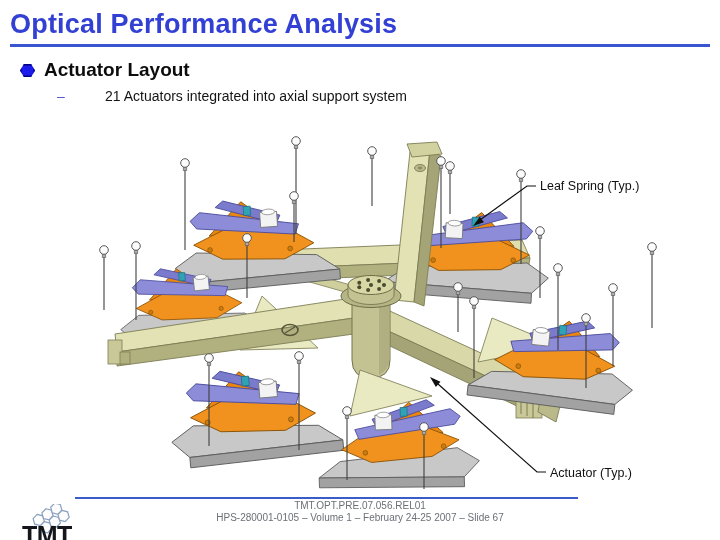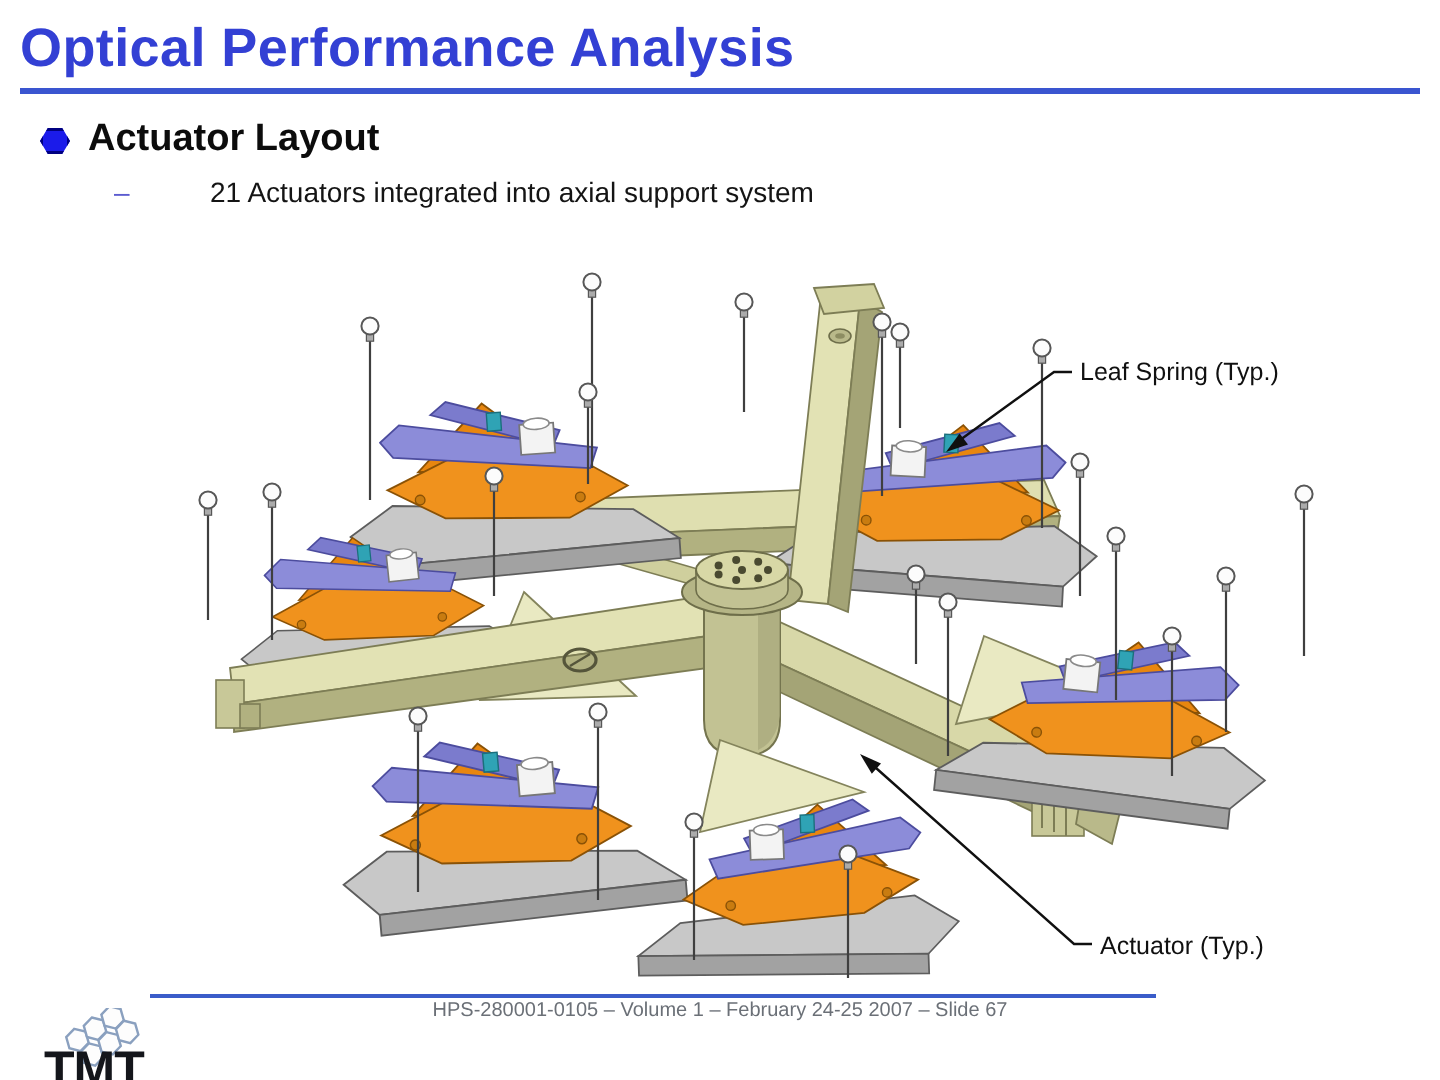--- a/index.html
+++ b/index.html
@@ -187,20 +187,21 @@
 
     <g>
       <path d="M546,472 L537,472 L438,384" fill="none" stroke="#101010" stroke-width="1.2"></path>
       <polygon points="430,377 440.5,381.7 435.9,386.9" fill="#101010"></polygon>
       <text class="cad-label" x="550" y="477">Actuator (Typ.)</text>
     </g>
   </svg>
 
   <div class="footer-rule"></div>
   <div class="footer-text">
+    <div>TMT.OPT.PRE.07.056.REL01</div>
     <div>HPS-280001-0105 – Volume 1 – February 24-25 2007 – Slide 67</div>
   </div>
 
   <div class="tmt-logo">
     <svg class="tmt-hexes" width="54" height="30" viewBox="0 0 54 30">
       <g transform="translate(27,15) rotate(-16)" fill="#fdfdfd" stroke="#8aa0bf" stroke-width="1.2">
         <use href="#hx" transform="translate(-14,-3)"></use>
         <use href="#hx" transform="translate(-4,-6)"></use>
         <use href="#hx" transform="translate(6,-9)"></use>
         <use href="#hx" transform="translate(-9,6)"></use>

